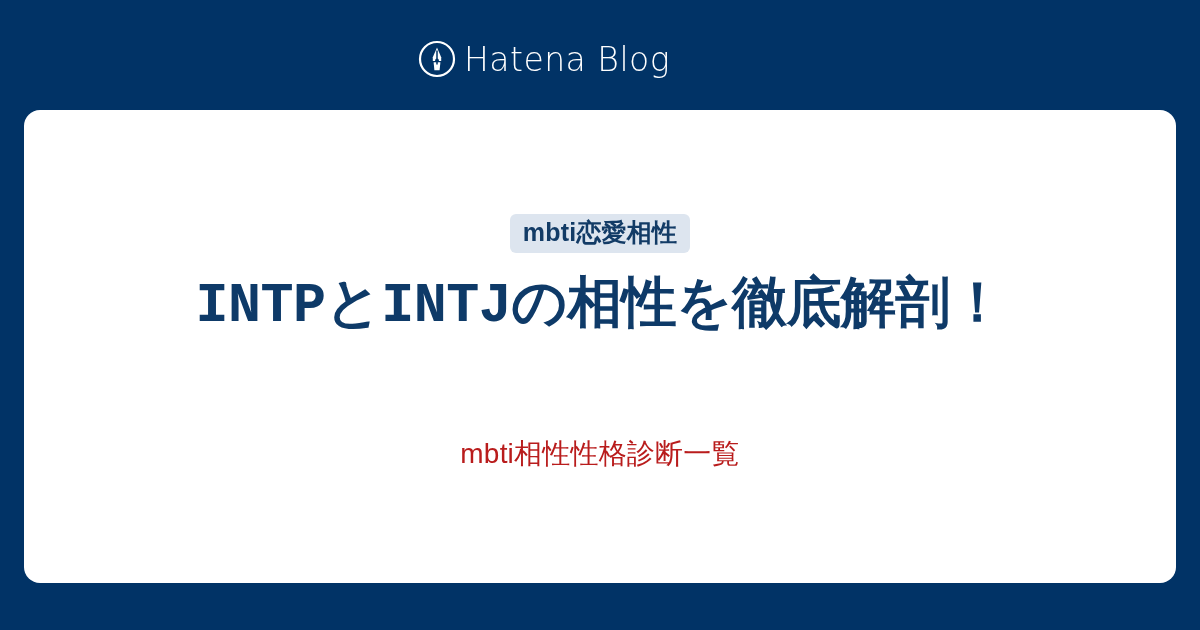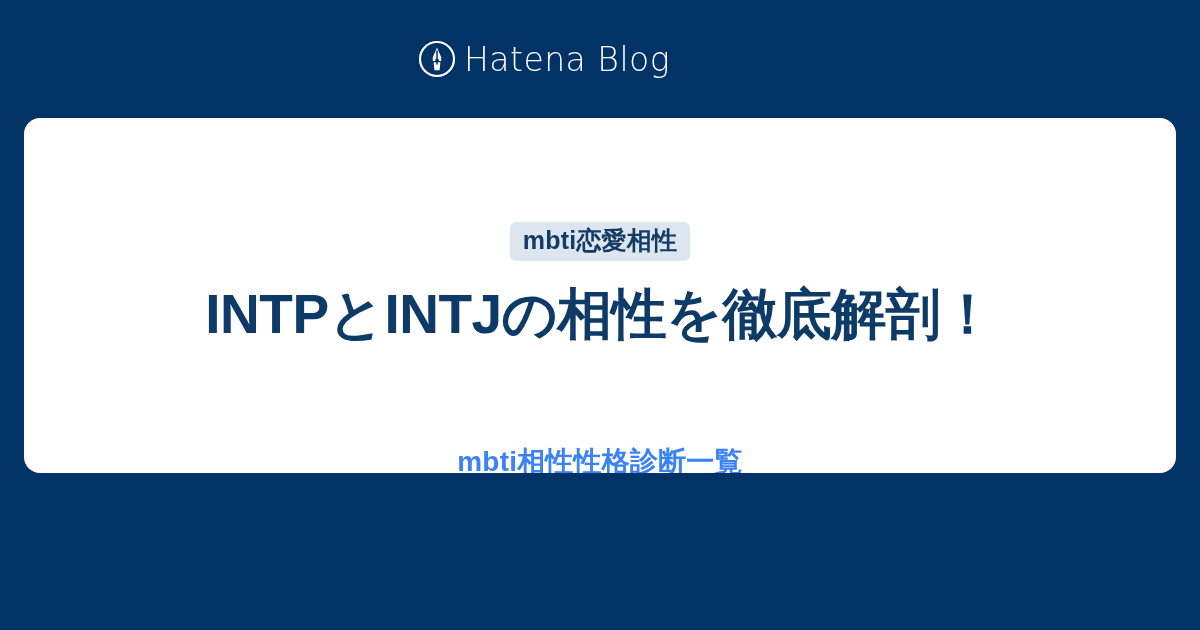--- a/index.html
+++ b/index.html
@@ -41,23 +41,23 @@
     letter-spacing: 0.5px;
     line-height: 1;
     white-space: nowrap;
     font-family: "DejaVu Sans", "Liberation Sans", sans-serif;
   }
 
   
   .entry-card {
     position: absolute;
     left: 24px;
-    top: 118px;
+    top: 110px;
     width: 1152px;
-    height: 355px;
+    height: 473px;
     background: #ffffff;
     border-radius: 16px;
     box-sizing: border-box;
     display: flex;
     flex-direction: column;
     align-items: center;
     justify-content: flex-start;
     overflow: hidden;
   }
 
@@ -91,32 +91,33 @@
   
   .entry-title {
     margin-top: 20px;
     color: #0e3a68;
     font-size: 55px;
     font-weight: bold;
     line-height: 1.22;
     text-align: center;
     letter-spacing: -0.5px;
     width: 100%;
+    font-family: Liberation Mono, monospace;
   }
   .entry-title .title-line {
     display: block;
     white-space: nowrap;
   }
 
   
   .blog-name {
     margin-top: 60px;
-    color: #3b82f6;
+    color: #b91c1c;
     font-size: 28px;
-    font-weight: bold;
+    font-weight: normal;
     line-height: 1.2;
     text-align: right;
     letter-spacing: 0.2px;
     white-space: nowrap;
   }
 </style>
 </head>
 <body>
 
 <div class="brand-header">

